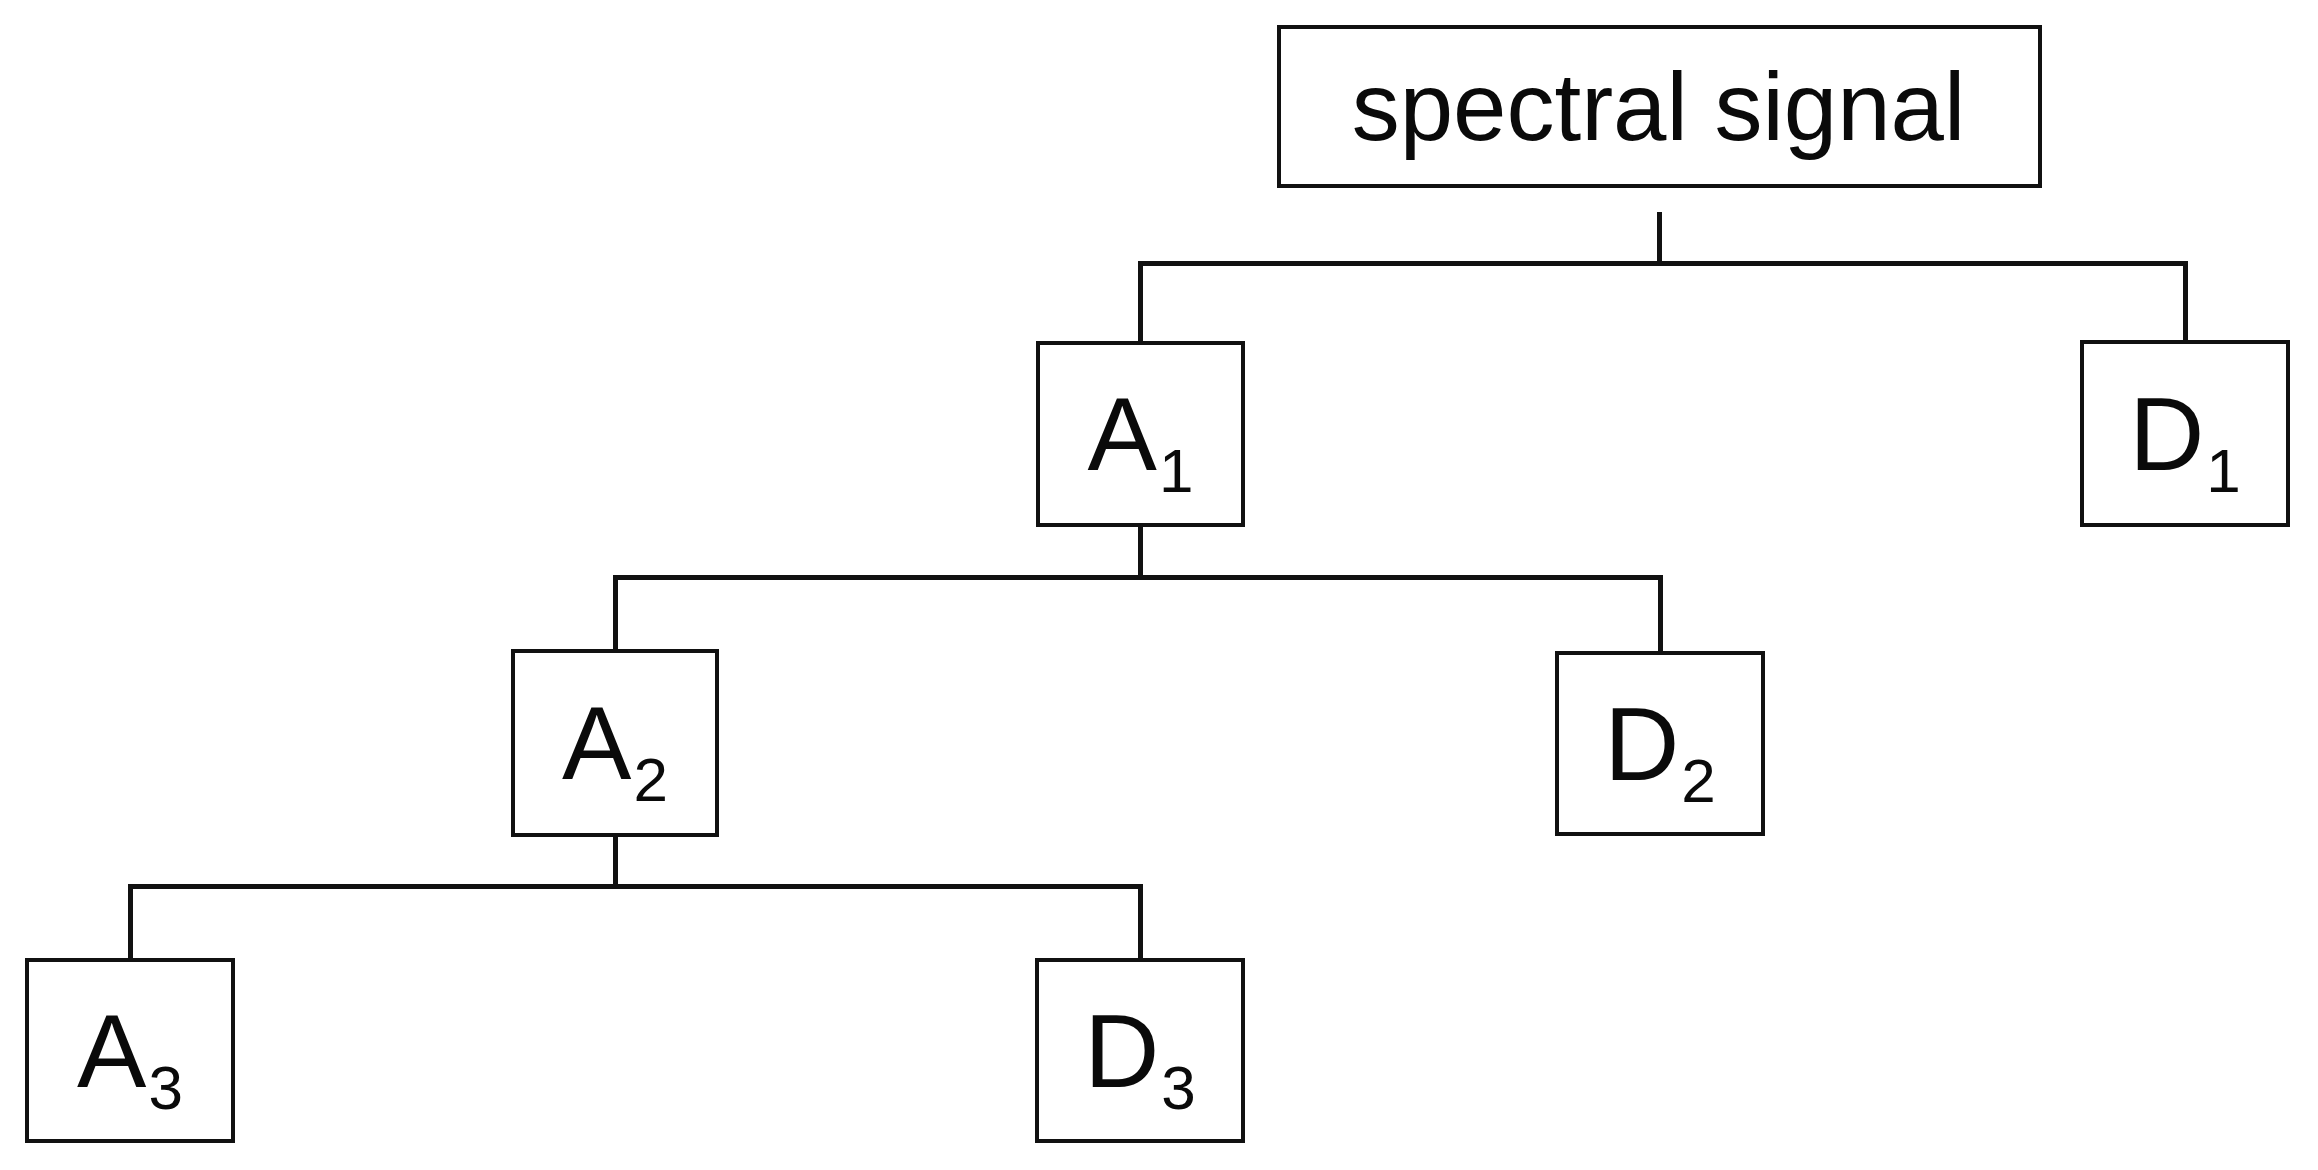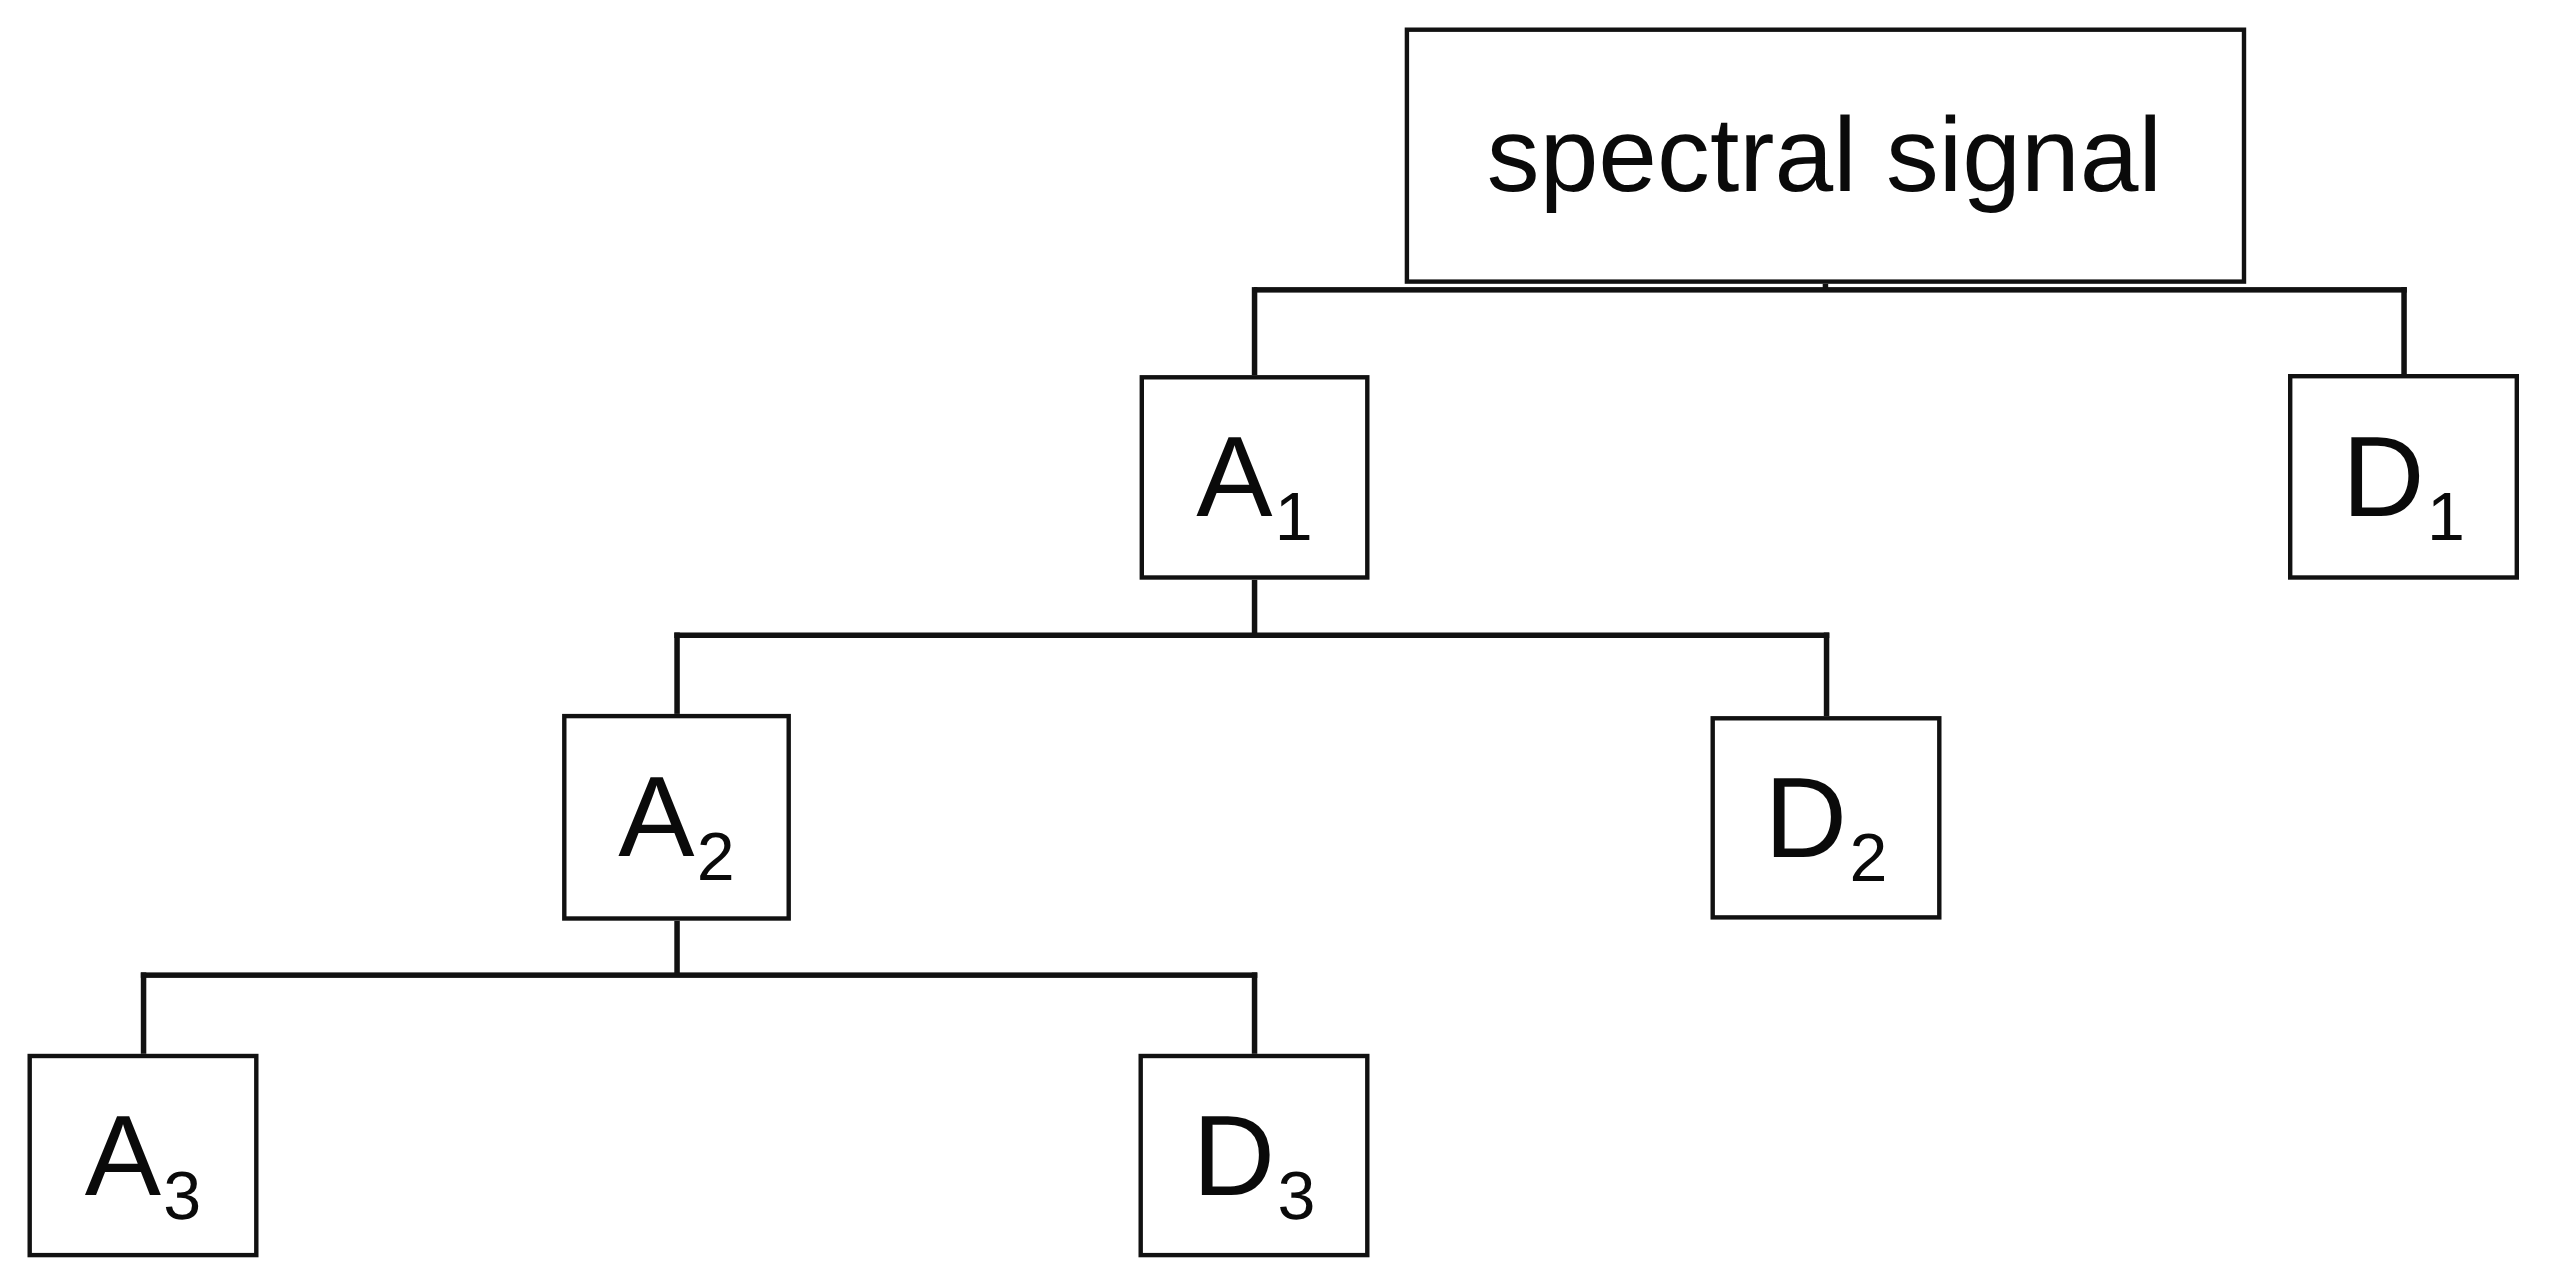--- a/index.html
+++ b/index.html
@@ -43,21 +43,21 @@
     position: relative;
     top: 22px;
     margin-left: 2px;
   }
   .root .node-label .base {
     font-size: 96px;
     letter-spacing: 0px;
   }
 
   
-  #node-root  { left: 1277px; top: 25px;  width: 765px; height: 233px; }
+  #node-root  { left: 1277px; top: 25px;  width: 765px; height: 163px; }
   #node-a1    { left: 1036px; top: 341px; width: 209px; height: 186px; }
   #node-d1    { left: 2080px; top: 340px; width: 210px; height: 187px; }
   #node-a2    { left: 511px;  top: 649px; width: 208px; height: 188px; }
   #node-d2    { left: 1555px; top: 651px; width: 210px; height: 185px; }
   #node-a3    { left: 25px;   top: 958px; width: 210px; height: 185px; }
   #node-d3    { left: 1035px; top: 958px; width: 210px; height: 185px; }
 
   
   .conn {
     position: absolute;

